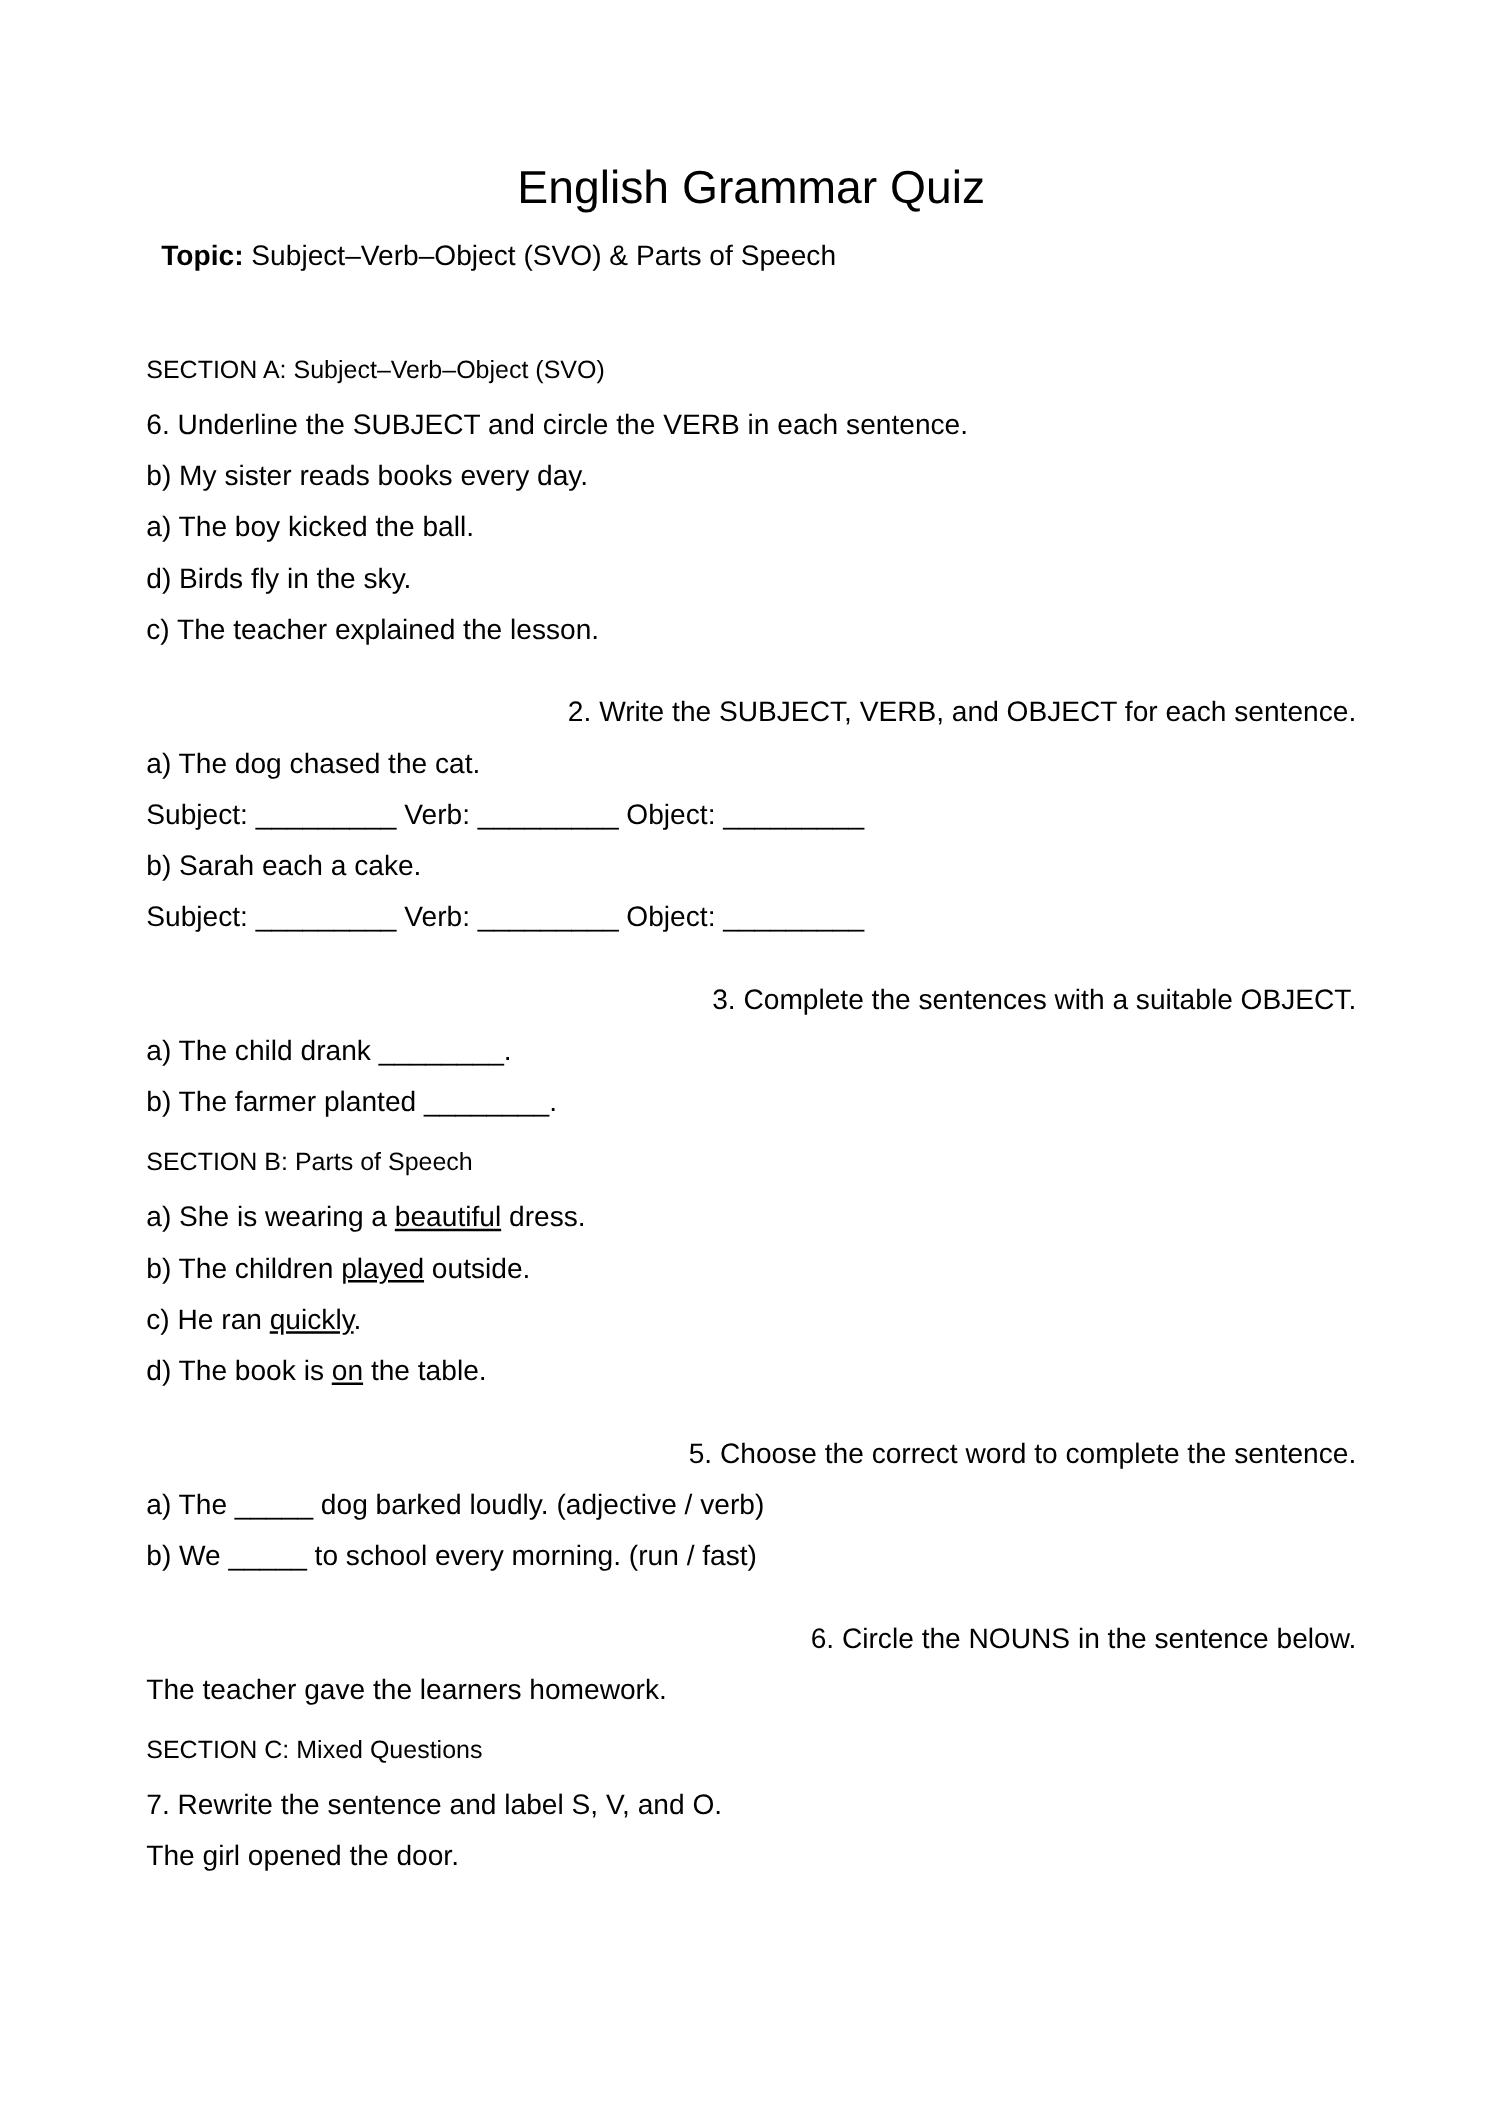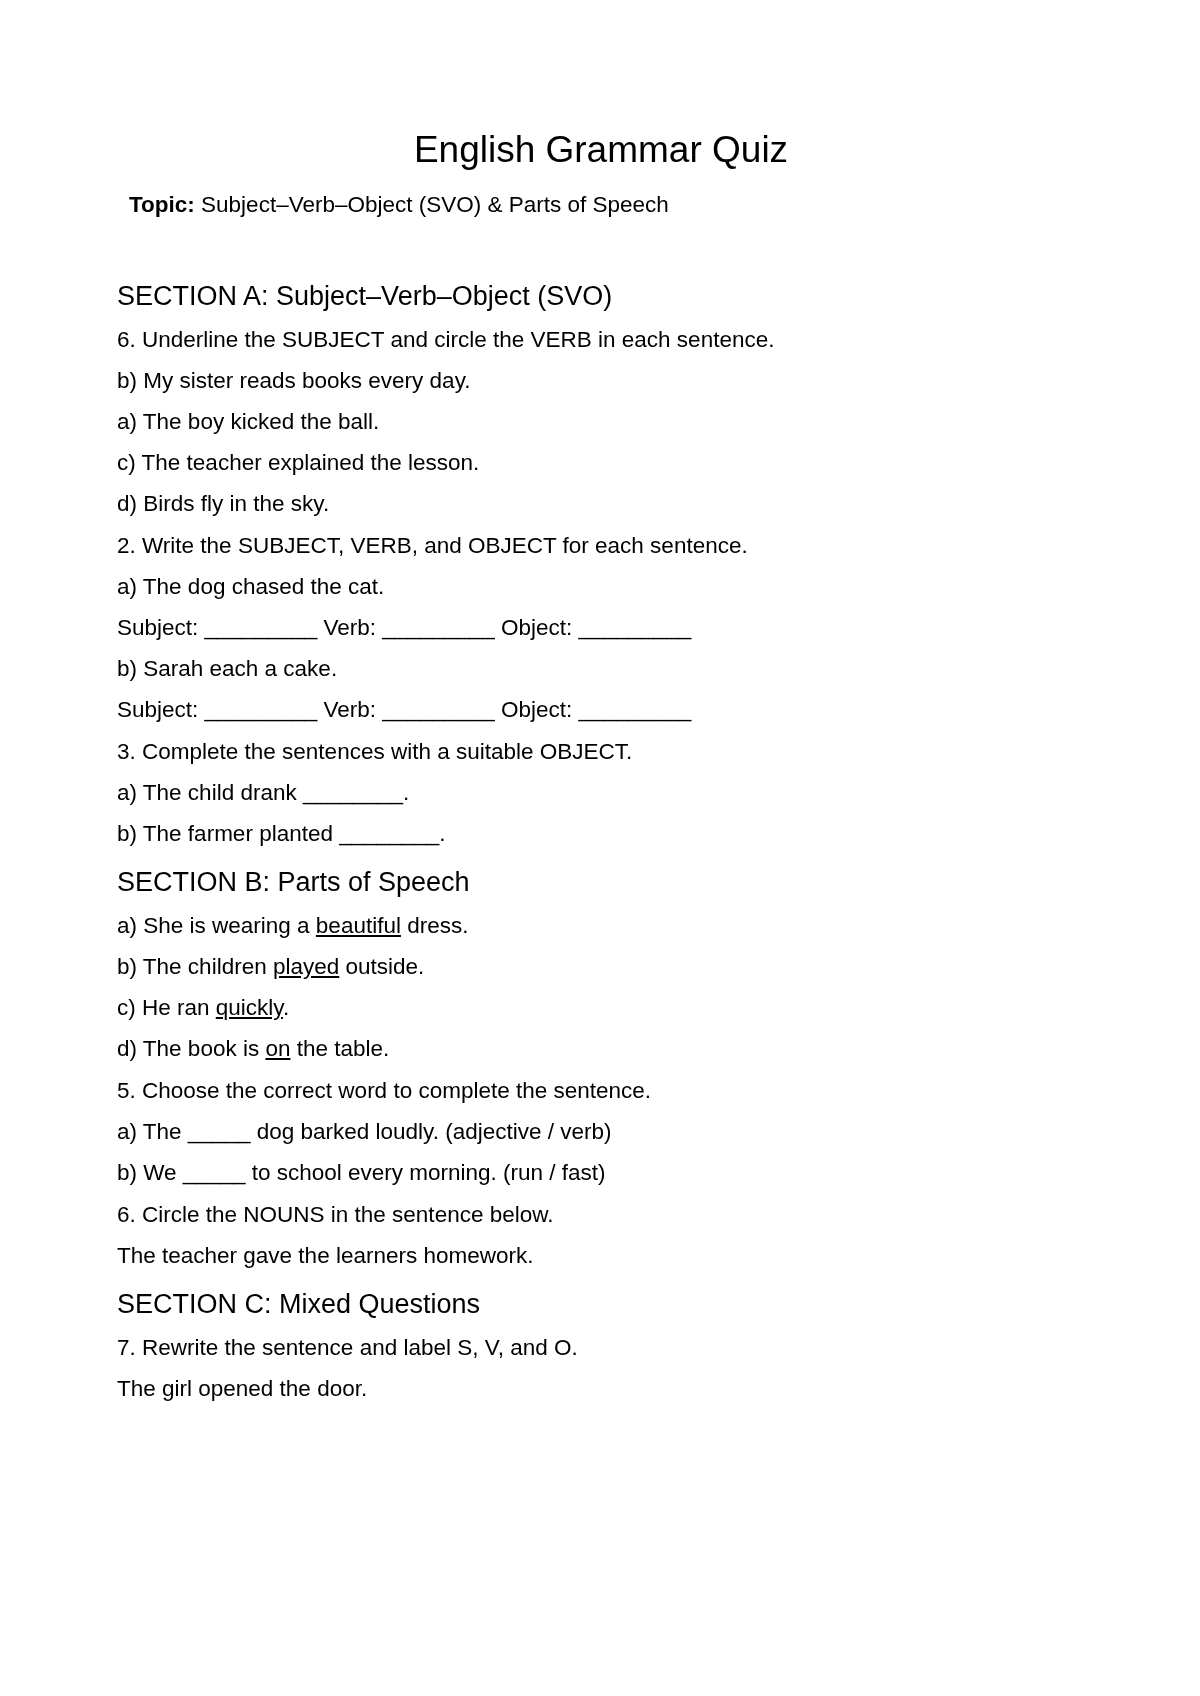--- a/index.html
+++ b/index.html
@@ -22,51 +22,51 @@
     text-align: center;
     margin: 0 0 19px 0;
   }
   .topic-line {
     font-size: 22.5px;
     line-height: 28px;
     margin: 12px;
   }
   .topic-line .label { font-weight: 700; }
   h2.section-heading {
-    font-size: 27px;
+    font-size: 20px;
     line-height: 32px;
     font-weight: 400;
     margin: 18px 0 14px 0;
   }
   h2.section-heading.first { margin-top: 61px; }
   p.line {
     font-size: 22.5px;
     line-height: 28px;
     margin: 0 0 13px 0;
   }
-  p.q { margin-top: 14px; }
+  p.q { margin-top: 38px; text-align: right; }
   .u { text-decoration: underline; text-underline-offset: 2px; }
 </style>
 </head>
 <body>
 
 <div class="page">
   <div class="content">
 
     <h1 class="doc-title">English Grammar Quiz</h1>
 
     <p class="topic-line"><span class="label">Topic:</span><span> Subject–Verb–Object (SVO) &amp; Parts of Speech</span></p>
 
     <h2 class="section-heading first">SECTION A: Subject–Verb–Object (SVO)</h2>
 
     <p class="line">6. Underline the SUBJECT and circle the VERB in each sentence.</p>
     <p class="line">b) My sister reads books every day.</p>
     <p class="line">a) The boy kicked the ball.</p>
+    <p class="line">d) Birds fly in the sky.</p>
     <p class="line">c) The teacher explained the lesson.</p>
-    <p class="line">d) Birds fly in the sky.</p>
 
     <p class="line q">2. Write the SUBJECT, VERB, and OBJECT for each sentence.</p>
     <p class="line">a) The dog chased the cat.</p>
     <p class="line">Subject: _________ Verb: _________ Object: _________</p>
     <p class="line">b) Sarah each a cake.</p>
     <p class="line">Subject: _________ Verb: _________ Object: _________</p>
 
     <p class="line q">3. Complete the sentences with a suitable OBJECT.</p>
     <p class="line">a) The child drank ________.</p>
     <p class="line">b) The farmer planted ________.</p>

